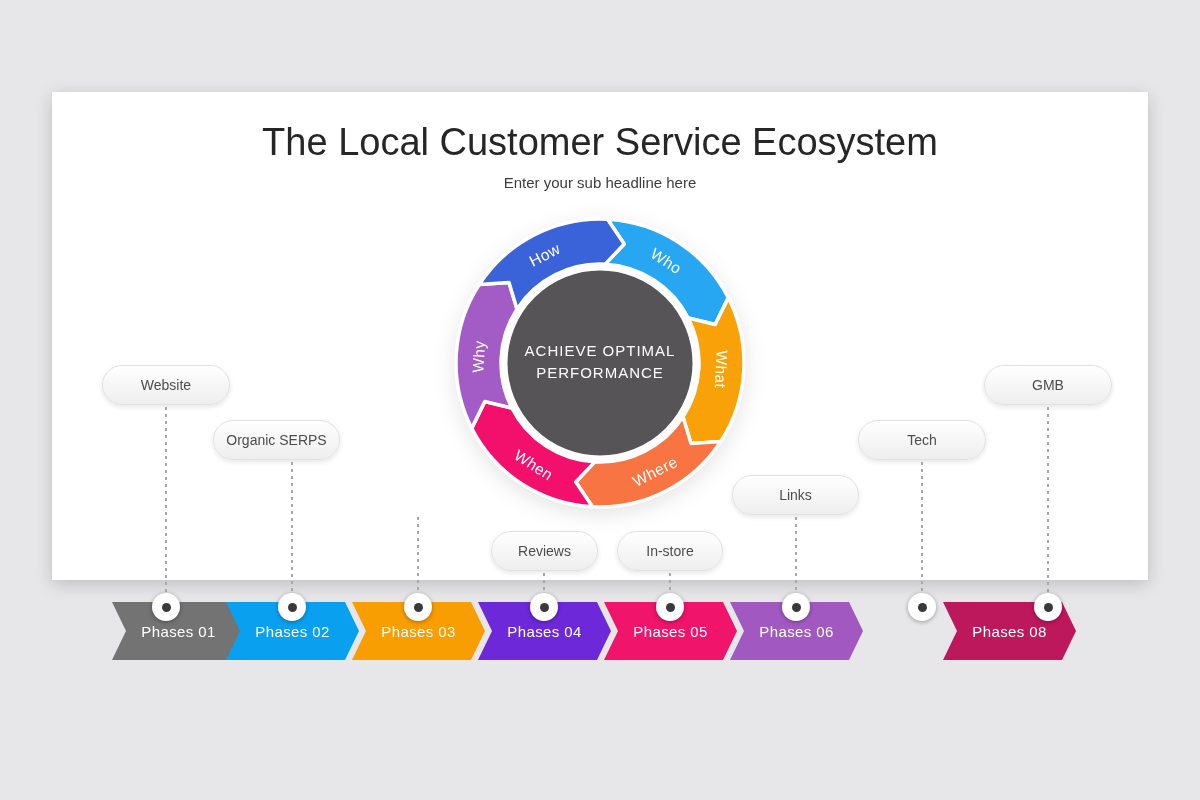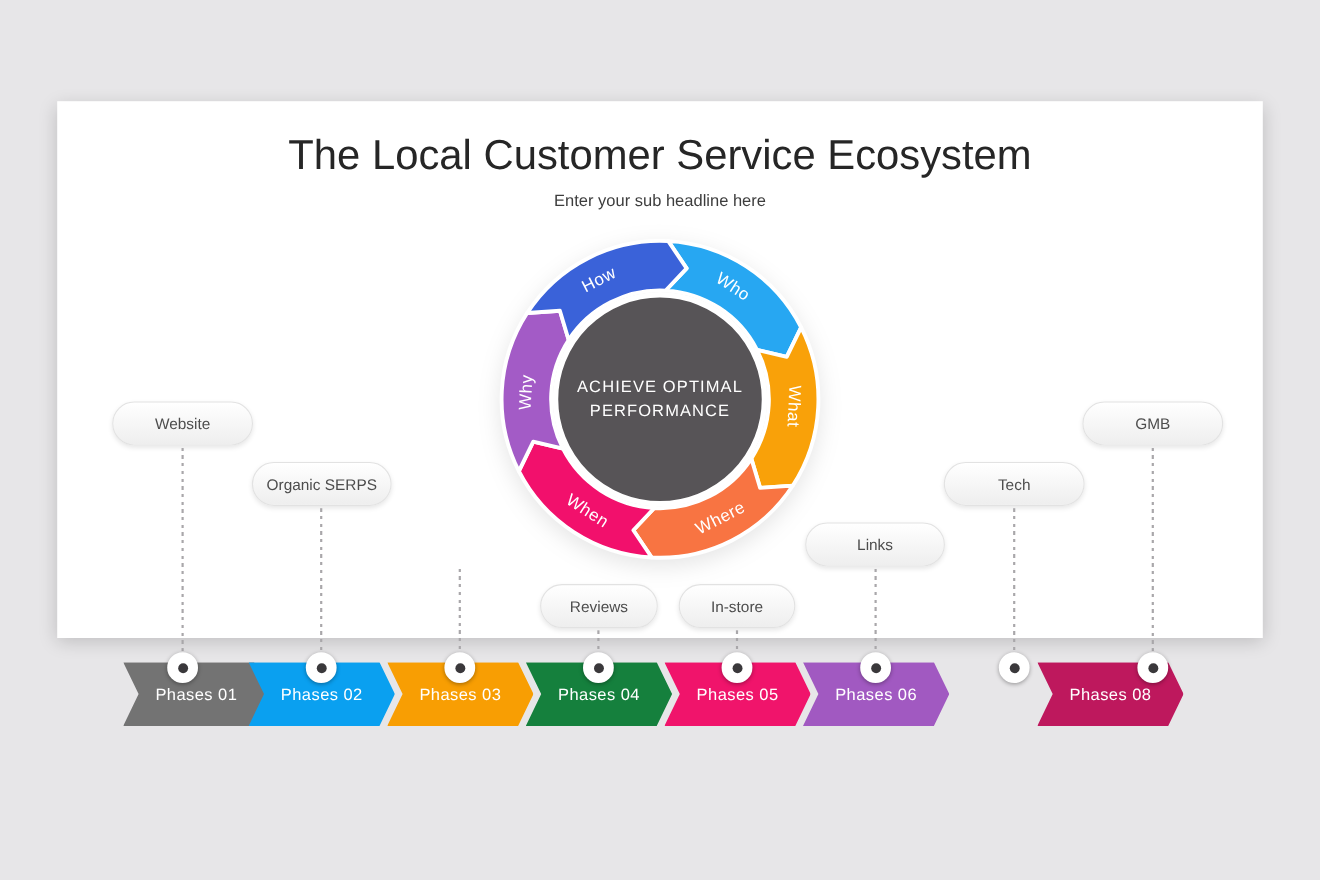--- a/index.html
+++ b/index.html
@@ -97,21 +97,21 @@
         <text transform="translate(-55.2,-108.3) rotate(-27.0)" text-anchor="middle" dominant-baseline="central" fill="#ffffff" font-size="15.5" letter-spacing=".5">How</text>
       </g>
     <circle r="95" stroke="#ffffff" stroke-width="5" fill="#575457"></circle>
     <text y="-7" text-anchor="middle" fill="#ffffff" font-size="15" letter-spacing="1">ACHIEVE OPTIMAL</text>
     <text y="15" text-anchor="middle" fill="#ffffff" font-size="15" letter-spacing="1">PERFORMANCE</text>
   </svg>
 
   <div class="pill" style="left:50px;top:273px;width:128px;">
       <span>Website</span>
     </div>
-  <div class="pill" style="left:177px;top:328px;width:127px;">
+  <div class="pill" style="left:161px;top:328px;width:127px;">
       <span>Organic SERPS</span>
     </div>
   <div class="pill" style="left:439px;top:439px;width:107px;">
       <span>Reviews</span>
     </div>
   <div class="pill" style="left:680px;top:383px;width:127px;">
       <span>Links</span>
     </div>
   <div class="pill" style="left:565px;top:439px;width:106px;">
       <span>In-store</span>
@@ -143,21 +143,21 @@
 
   <div class="chevron" style="left: 60px; background: #737373; text-align: right;">
       <span>Phases 01</span>
     </div>
   <div class="chevron" style="left: 174px; background: rgb(10, 160, 240);">
       <span>Phases 02</span>
     </div>
   <div class="chevron" style="left: 300px; background: rgb(248, 158, 3);">
       <span>Phases 03</span>
     </div>
-  <div class="chevron" style="left: 426px; background: #15803d;">
+  <div class="chevron" style="left: 426px; background: #6d28d9;">
       <span>Phases 04</span>
     </div>
   <div class="chevron" style="left: 552px; background: rgb(240, 20, 107); align-items: center;">
       <span>Phases 05</span>
     </div>
   <div class="chevron" style="left: 678px; background: rgb(161, 89, 193);">
       <span>Phases 06</span>
     </div>
   <div class="chevron" style="left: 891px; background: #be185d;">
       <span>Phases 08</span>

